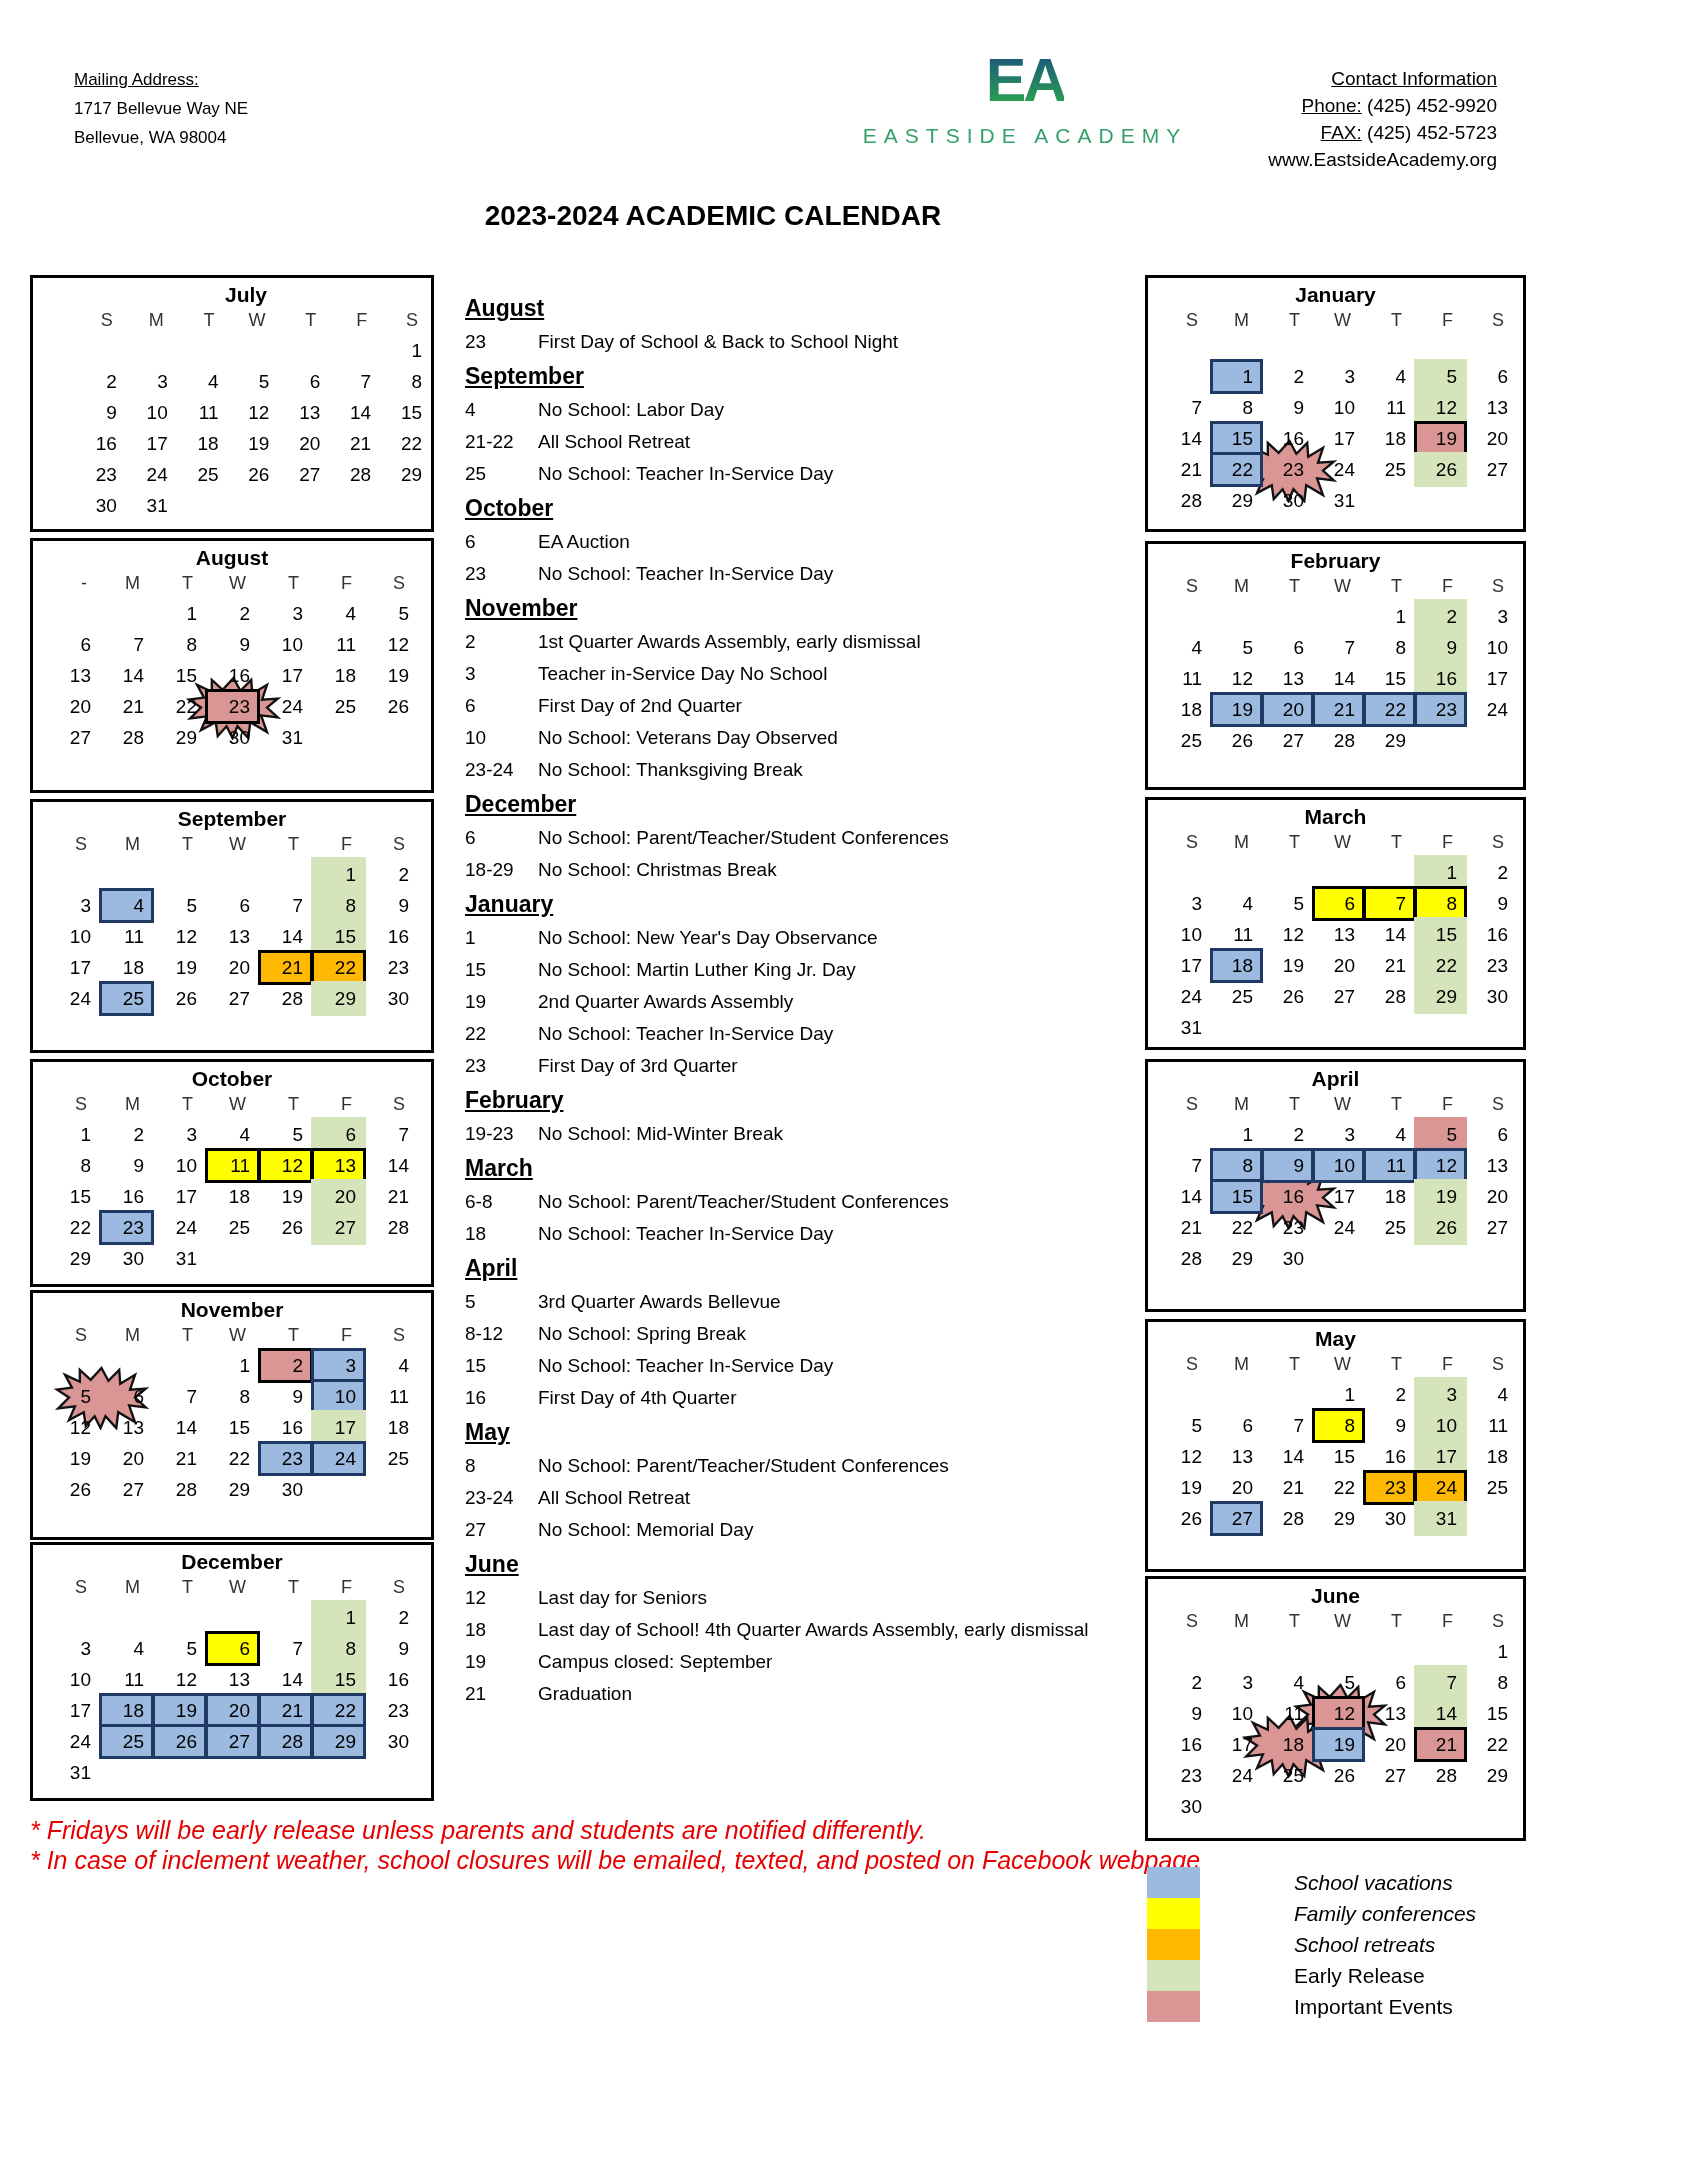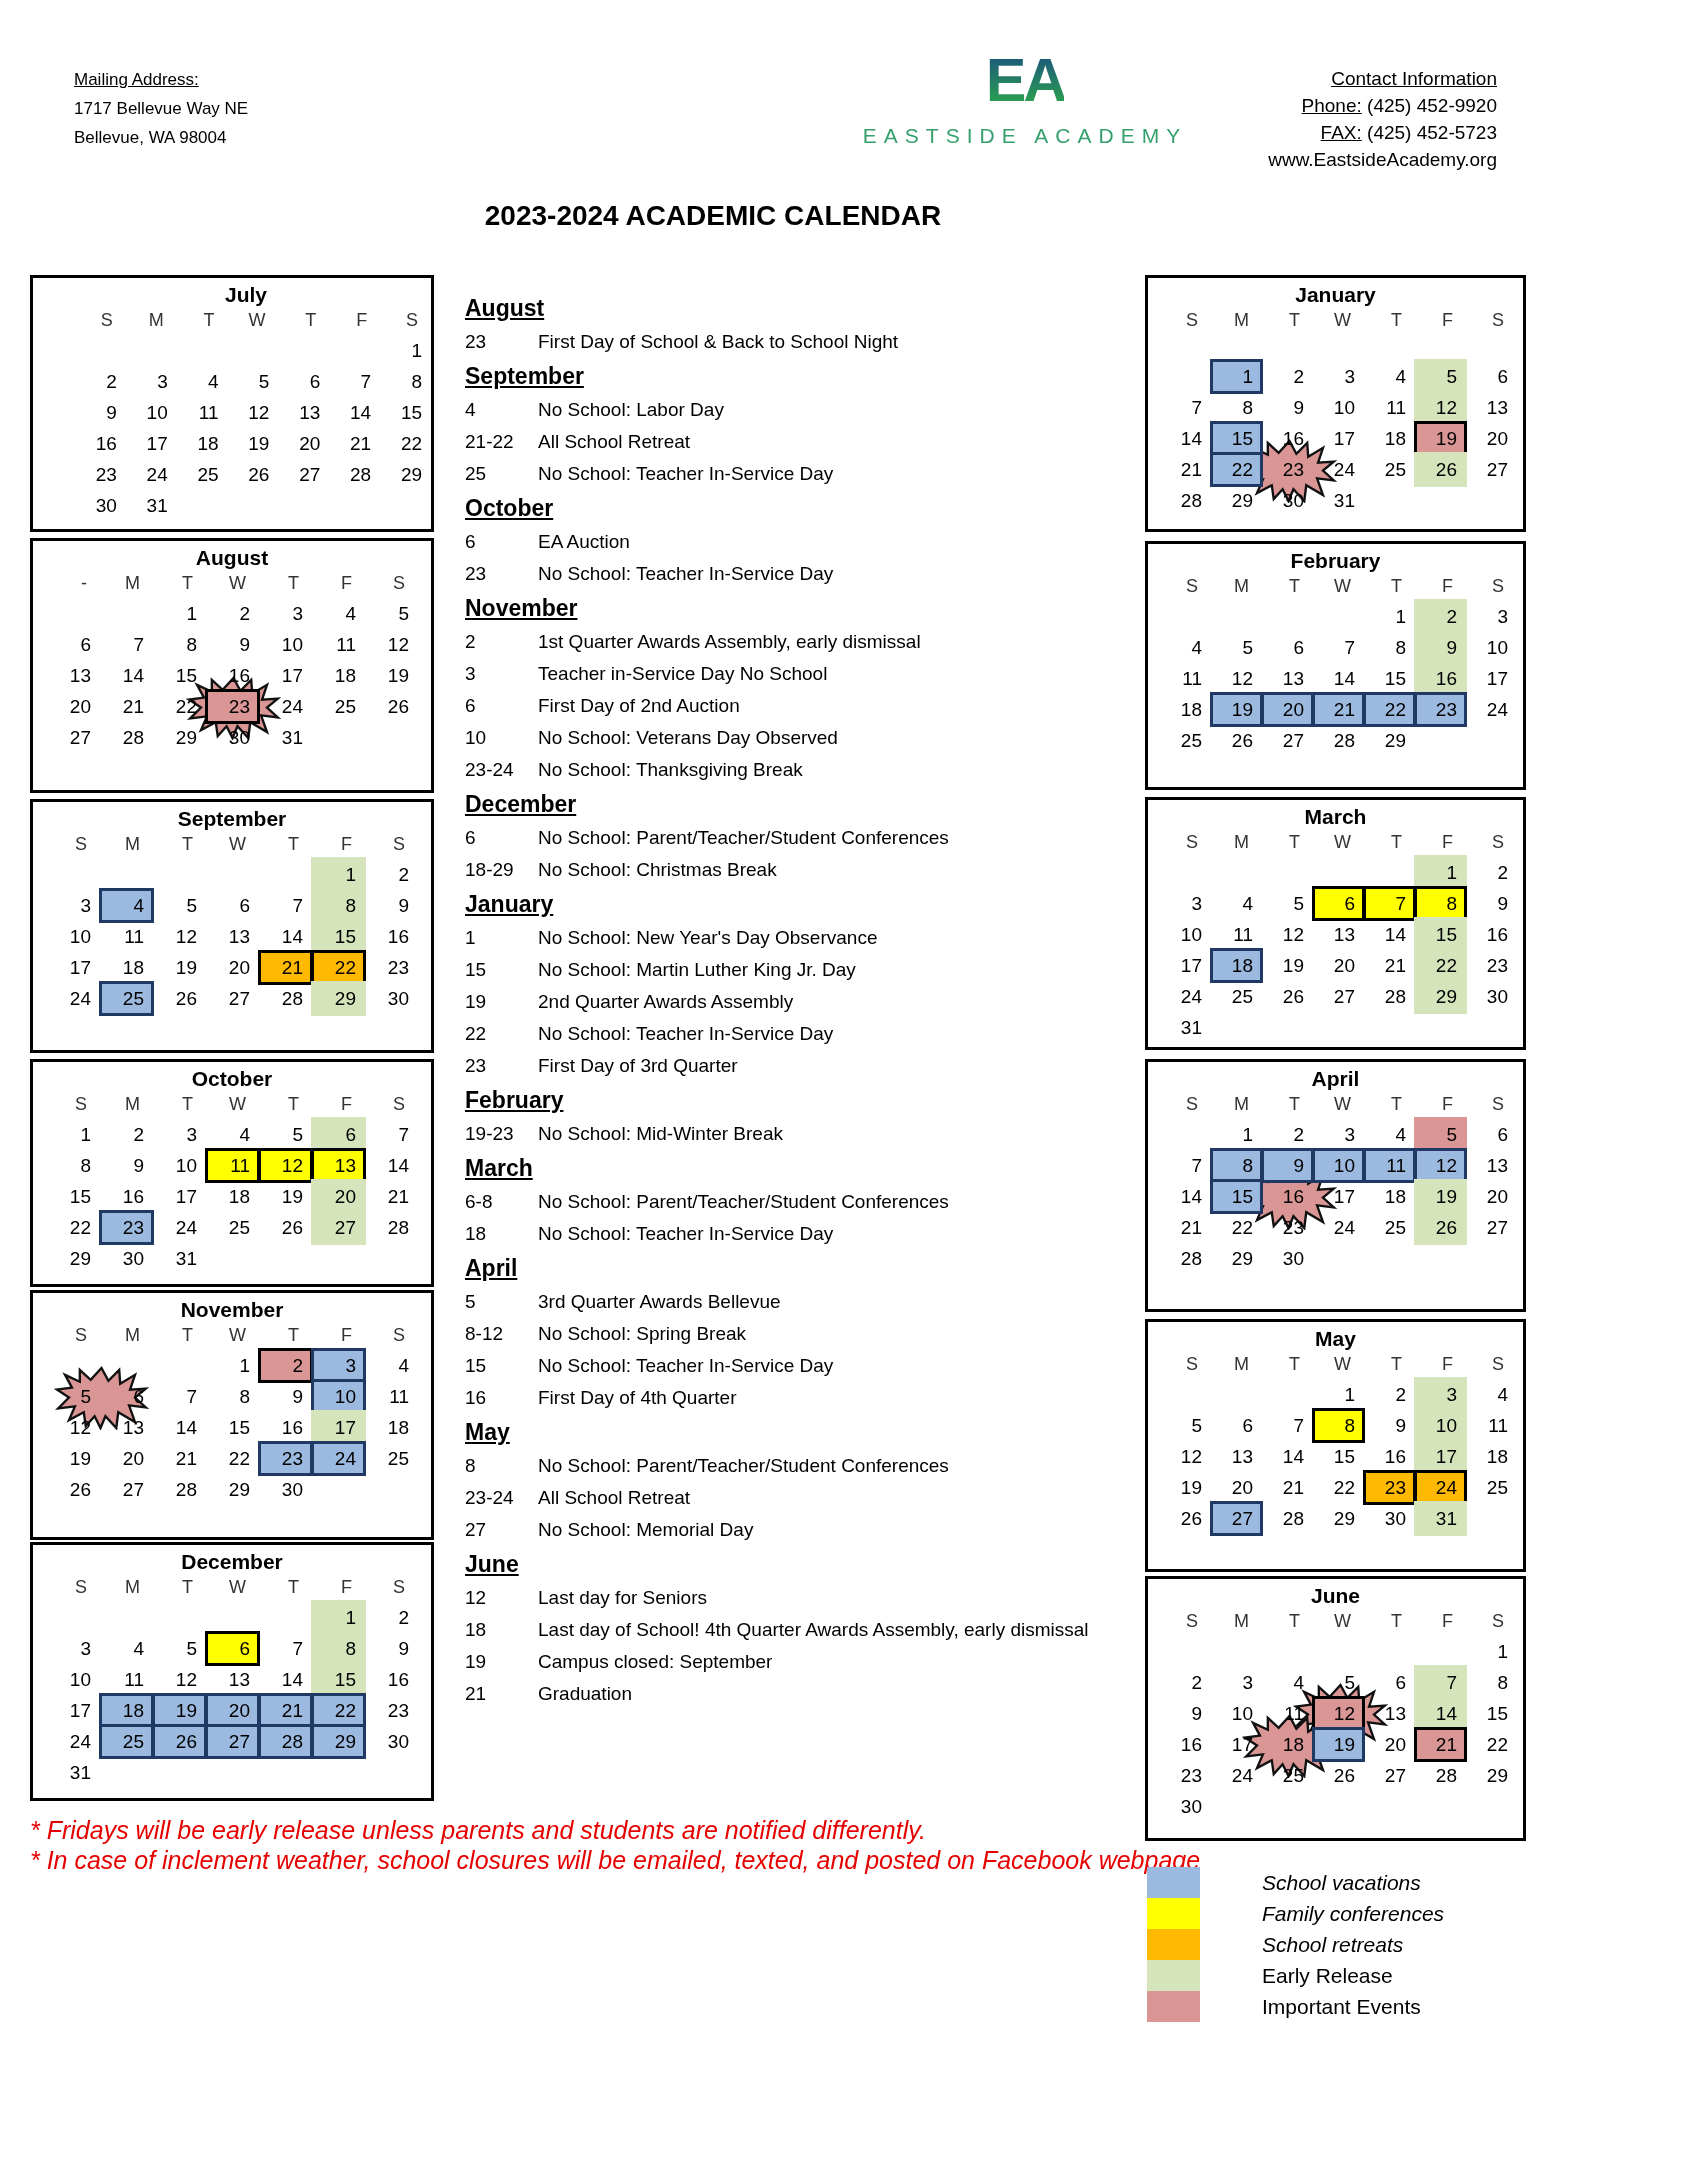--- a/index.html
+++ b/index.html
@@ -66,21 +66,21 @@
             margin:4px 0 10px;line-height:26px;}
   .ev-row{display:flex;margin-bottom:10px;font-size:19px;line-height:22px;}
   .ev-date{width:73px;flex-shrink:0;}
 
   
   #footnotes{position:absolute;left:30px;top:1815px;font-size:25px;line-height:30px;
              font-style:italic;color:var(--c-note,#E60000);}
   #legend{position:absolute;left:1147px;top:1867px;}
   .lg-row{display:flex;align-items:center;height:31px;}
   .lg-swatch{width:53px;height:31px;flex-shrink:0;}
-  .lg-label{margin-left:62px;font-size:21px;}
+  .lg-label{margin-left:94px;font-size:21px;}
   .lg-label.it{font-style:italic;}
 </style>
 </head>
 <body>
 
 <div class="page">
 
   <div id="mailing">
     <div class="lbl">Mailing Address:</div>
     <div>1717 Bellevue Way NE</div>
@@ -512,21 +512,21 @@
       <div class="ev-row">
         <span class="ev-date">2</span>
         <span class="ev-text">1st Quarter Awards Assembly, early dismissal</span>
       </div>
       <div class="ev-row">
         <span class="ev-date">3</span>
         <span class="ev-text">Teacher in-Service Day No School</span>
       </div>
       <div class="ev-row">
         <span class="ev-date">6</span>
-        <span class="ev-text">First Day of 2nd Auction</span>
+        <span class="ev-text">First Day of 2nd Quarter</span>
       </div>
       <div class="ev-row">
         <span class="ev-date">10</span>
         <span class="ev-text">No School: Veterans Day Observed</span>
       </div>
       <div class="ev-row">
         <span class="ev-date">23-24</span>
         <span class="ev-text">No School: Thanksgiving Break</span>
       </div>
       <div class="ev-month">December</div>

